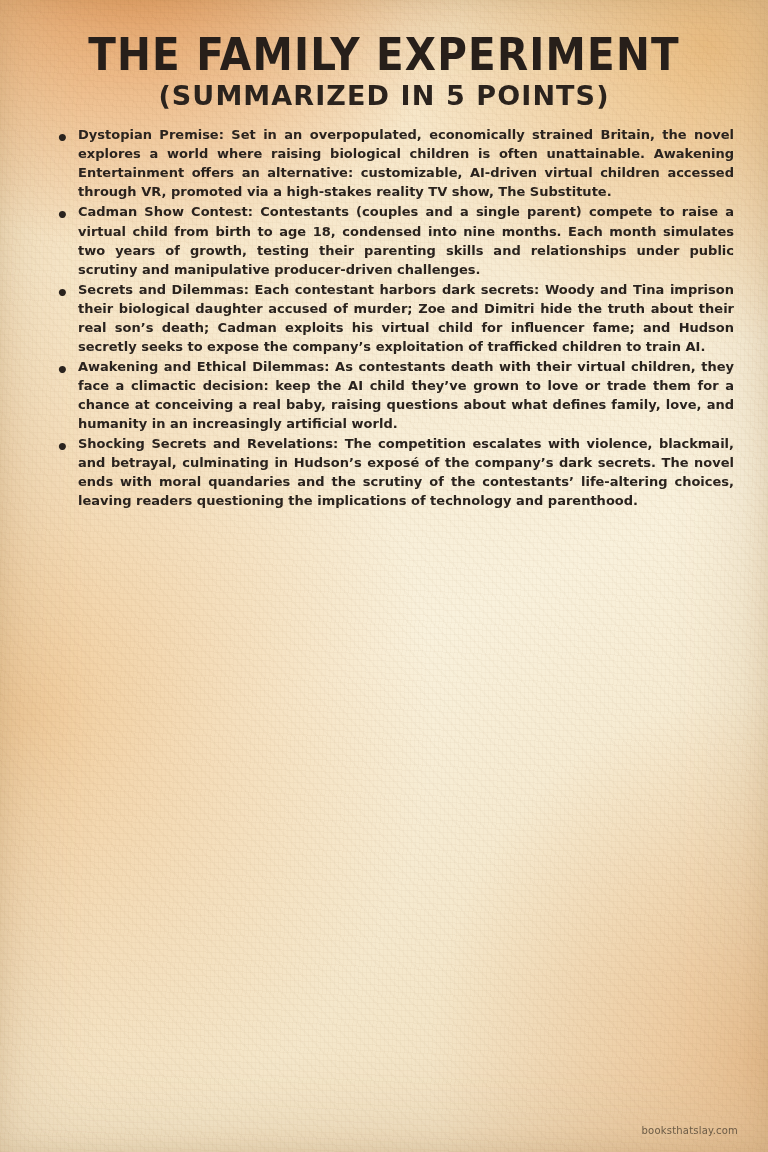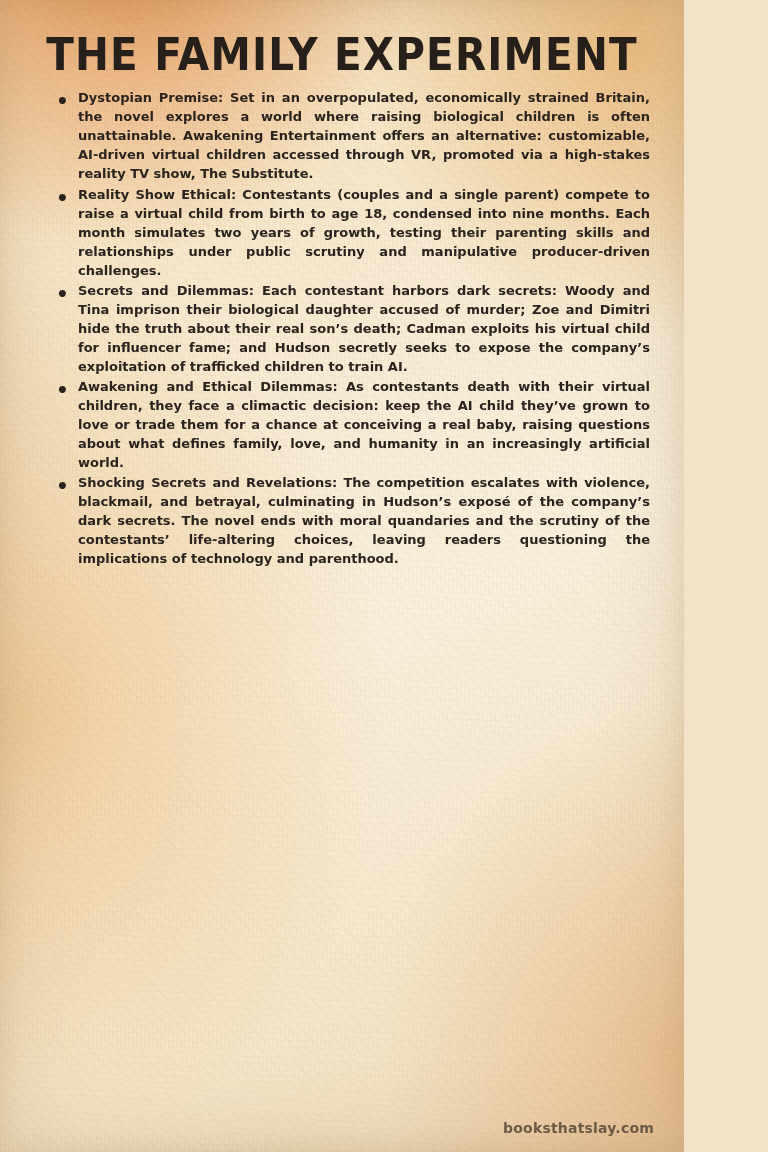--- a/index.html
+++ b/index.html
@@ -8,21 +8,21 @@
   }
   body {
     width: 768px;
     height: 1152px;
     font-family: "DejaVu Sans", sans-serif;
     background: #f2e3c8;
     overflow: hidden;
   }
   .page {
     position: relative;
-    width: 684px;
+    width: 768px;
     height: 1152px;
     box-sizing: border-box;
     
     background:
       radial-gradient(ellipse 70% 45% at 18% -6%, rgba(226,140,72,0.85) 0%, rgba(226,140,72,0.0) 62%),
       radial-gradient(ellipse 60% 40% at 92% 4%, rgba(232,178,110,0.75) 0%, rgba(232,178,110,0) 65%),
       radial-gradient(ellipse 75% 55% at 4% 62%, rgba(234,176,108,0.55) 0%, rgba(234,176,108,0) 70%),
       radial-gradient(ellipse 60% 45% at 98% 92%, rgba(226,160,96,0.45) 0%, rgba(226,160,96,0) 70%),
       linear-gradient(155deg, #f6dfb9 0%, #f7ecd4 35%, #f9f1dc 55%, #f4e6c9 80%, #efdcbd 100%);
   }
@@ -99,45 +99,46 @@
     color: #2a231e;
   }
   .lead {
     font-weight: bold;
   }
   .footer {
     position: absolute;
     right: 30px;
     bottom: 16px;
     z-index: 4;
-    font-size: 14px;
-    font-weight: bold;
+    font-size: 10px;
+    font-weight: normal;
     letter-spacing: 0.2px;
     color: #6b5b46;
     margin-top: 44px;
   }
 </style>
 </head>
 <body>
 
 <div class="page">
   <div class="texture"></div>
   <div class="vignette"></div>
 
   <div class="content">
     <div class="title-block">
       <h1 class="title">THE FAMILY EXPERIMENT</h1>
+      <h2 class="subtitle">(SUMMARIZED IN 5 POINTS)</h2>
     </div>
 
     <ul class="points">
       <li>
         <span class="lead">Dystopian Premise:</span><span> Set in an overpopulated, economically strained Britain, the novel explores a world where raising biological children is often unattainable. Awakening Entertainment offers an alternative: customizable, AI-driven virtual children accessed through VR, promoted via a high-stakes reality TV show, The Substitute.</span>
       </li>
       <li>
-        <span class="lead">Reality Show Ethical:</span><span> Contestants (couples and a single parent) compete to raise a virtual child from birth to age 18, condensed into nine months. Each month simulates two years of growth, testing their parenting skills and relationships under public scrutiny and manipulative producer-driven challenges.</span>
+        <span class="lead">Cadman Show Contest:</span><span> Contestants (couples and a single parent) compete to raise a virtual child from birth to age 18, condensed into nine months. Each month simulates two years of growth, testing their parenting skills and relationships under public scrutiny and manipulative producer-driven challenges.</span>
       </li>
       <li>
         <span class="lead">Secrets and Dilemmas:</span><span> Each contestant harbors dark secrets: Woody and Tina imprison their biological daughter accused of murder; Zoe and Dimitri hide the truth about their real son’s death; Cadman exploits his virtual child for influencer fame; and Hudson secretly seeks to expose the company’s exploitation of trafficked children to train AI.</span>
       </li>
       <li>
         <span class="lead">Awakening and Ethical Dilemmas:</span><span> As contestants death with their virtual children, they face a climactic decision: keep the AI child they’ve grown to love or trade them for a chance at conceiving a real baby, raising questions about what defines family, love, and humanity in an increasingly artificial world.</span>
       </li>
       <li>
         <span class="lead">Shocking Secrets and Revelations:</span><span> The competition escalates with violence, blackmail, and betrayal, culminating in Hudson’s exposé of the company’s dark secrets. The novel ends with moral quandaries and the scrutiny of the contestants’ life-altering choices, leaving readers questioning the implications of technology and parenthood.</span>
       </li>

